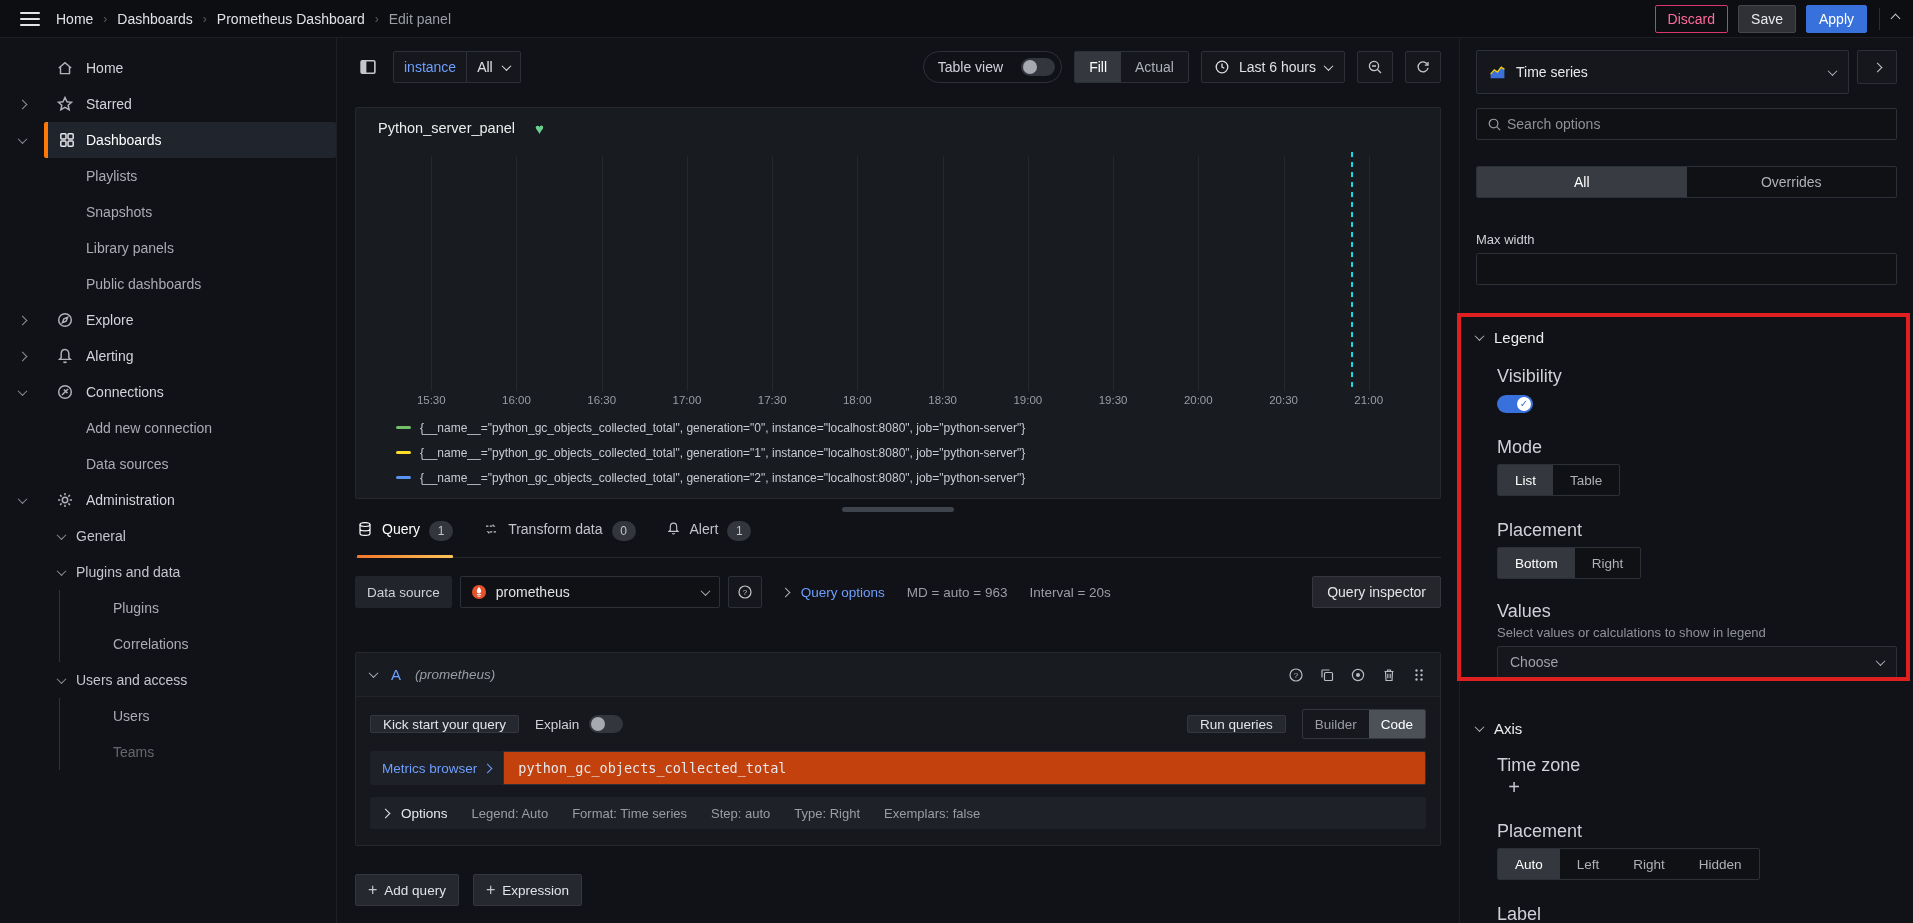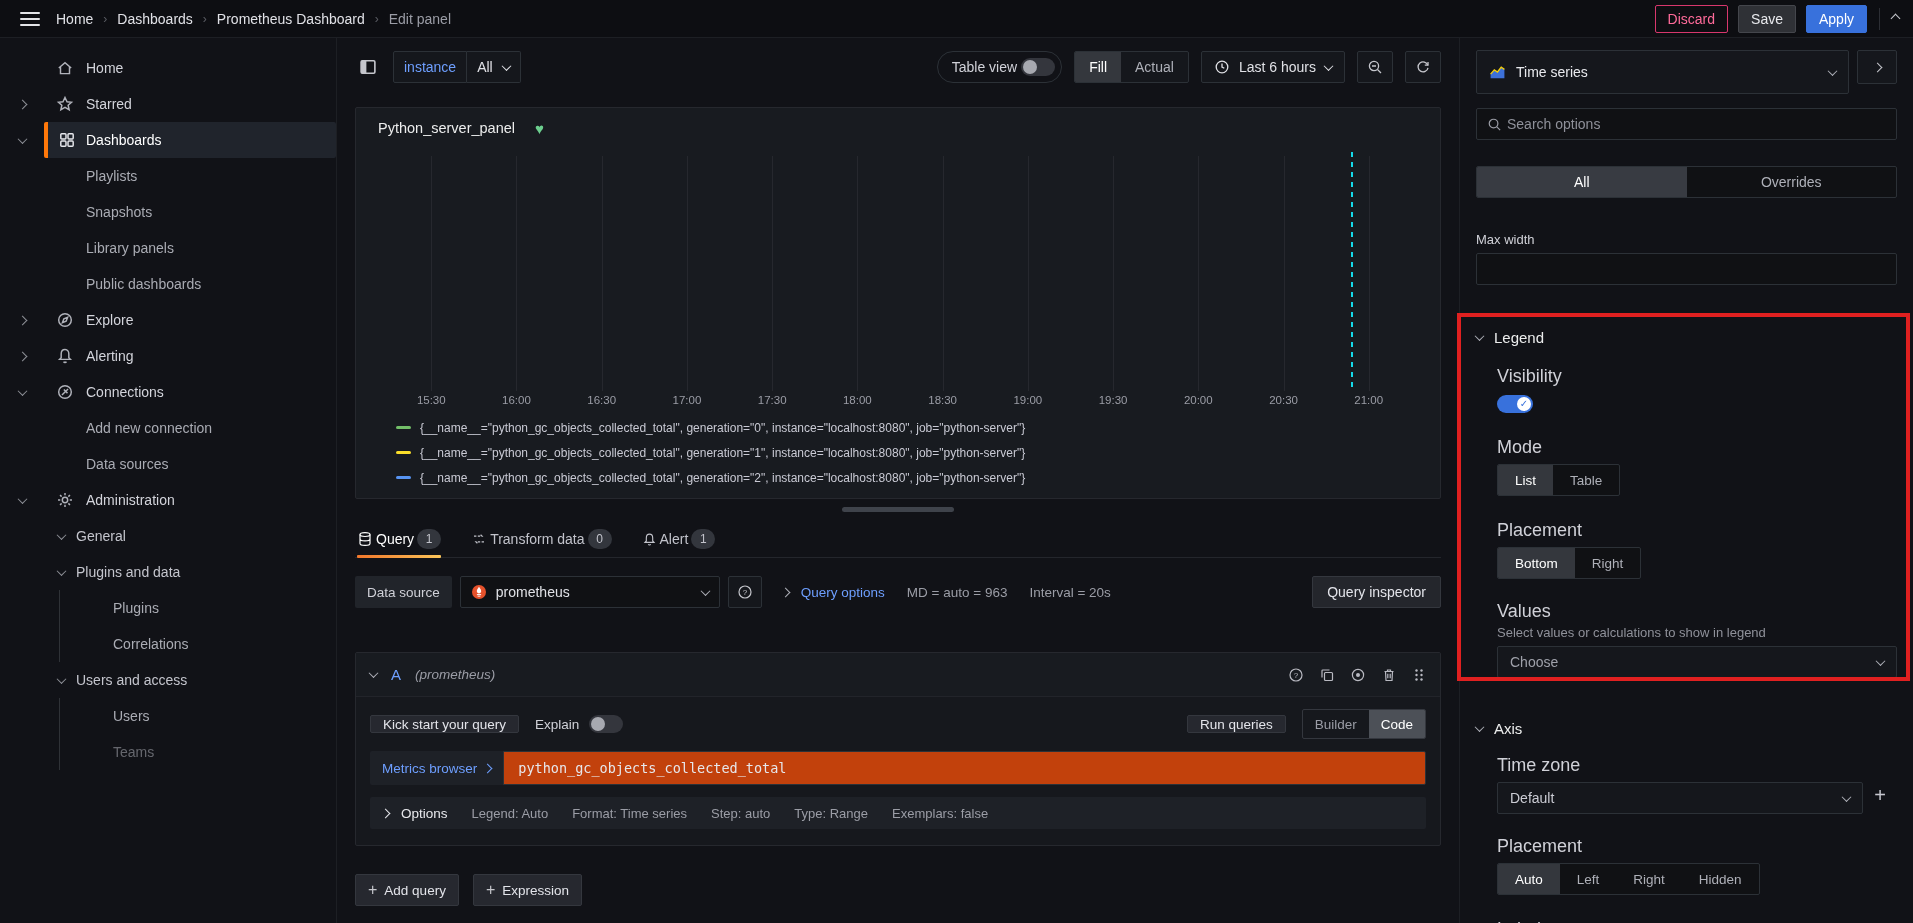--- a/index.html
+++ b/index.html
@@ -52,21 +52,21 @@
   .var-row { margin-top:13px; height:32px; display:flex; align-items:center; gap:12px; }
   .dock-btn { width:26px; height:26px; display:flex; align-items:center; justify-content:center;
     color:#c5c6cc; cursor:pointer; }
   .var-chip { display:flex; }
   .chip-label { border:1px solid #2c3137; background:#15171c; color:#6e9fff; padding:0 10px; height:32px;
     display:flex; align-items:center; font-size:14px; border-radius:2px 0 0 2px; cursor:pointer; }
   .chip-value { border:1px solid #2c3137; border-left:none; background:#15171c; color:#e0e1e6; padding:0 10px;
     height:32px; display:flex; align-items:center; gap:10px; font-size:14px; border-radius:0 2px 2px 0; cursor:pointer; }
   .var-spacer { flex:1; }
   .tv-group { border:1px solid #2c3137; border-radius:16px; height:32px; display:flex; align-items:center;
-    gap:4px; padding:0 6px 0 14px; font-size:14px; color:#d0d1d8; }
+    gap:18px; padding:0 6px 0 14px; font-size:14px; color:#d0d1d8; }
   .toggle-off { width:34px; height:18px; border-radius:9px; background:#34363d; position:relative; cursor:pointer; }
   .toggle-off::after { content:""; position:absolute; left:2px; top:2px; width:14px; height:14px;
     border-radius:50%; background:#a7a9b0; }
   .seg-group { border:1px solid #2c3137; border-radius:2px; height:32px; display:flex; overflow:hidden; background:#15171c; }
   .seg { padding:0 14px; display:flex; align-items:center; font-size:14px; color:#aeb0b8; cursor:pointer; }
   .seg.active { background:#34373d; color:#fff; }
   .time-btn { border:1px solid #2c3137; border-radius:2px; background:#15171c; height:32px; display:flex;
     align-items:center; gap:9px; padding:0 12px; font-size:14px; color:#e0e1e6; cursor:pointer; }
   .icon-btn { width:36px; height:32px; border:1px solid #2c3137; border-radius:2px; background:#15171c;
     display:flex; align-items:center; justify-content:center; color:#c5c6cc; cursor:pointer; }
@@ -84,21 +84,21 @@
   .axis-labels { position:relative; height:20px; margin:0 22px 0 26px; font-size:11.5px; color:#9b9da6; }
   .axis-labels span { position:absolute; top:3px; transform:translateX(-50%); }
   .legend { margin:4px 0 0 26px; font-size:12px; color:#c9cad4; }
   .leg-row { display:flex; align-items:center; gap:9px; height:25px; cursor:pointer; }
   .sw { width:15px; height:3px; border-radius:2px; flex:none; }
 
   .resize-handle { width:112px; height:5px; border-radius:3px; background:#3f434b; margin:8px auto 0; cursor:row-resize; }
 
   
   .tabs-row { margin-top:9px; display:flex; gap:30px; border-bottom:1px solid #24262c; height:37px; padding:0 2px; }
-  .tab { display:flex; align-items:center; gap:3px; font-size:14px; color:#c2c3cb; position:relative; cursor:pointer; }
+  .tab { display:flex; align-items:flex-start; gap:9px; font-size:14px; color:#c2c3cb; position:relative; cursor:pointer; }
   .tab.active { color:#fff; font-weight:500; }
   .tab.active::after { content:""; position:absolute; left:0; right:0; bottom:-1px; height:3px;
     background:linear-gradient(90deg,#f2772b,#fbc55a); border-radius:1px; }
   .badge { min-width:24px; height:20px; border-radius:10px; background:#33363d; color:#c2c3cb;
     display:flex; align-items:center; justify-content:center; font-size:12px; padding:0 7px; }
 
   
   .ds-row { margin-top:18px; display:flex; align-items:center; gap:8px; height:32px; }
   .ds-label { background:#21242a; border-radius:2px; height:32px; display:flex; align-items:center;
     padding:0 12px; font-size:13.5px; color:#d0d1d8; }
@@ -558,21 +558,21 @@
           <div class="code-input">python_gc_objects_collected_total</div>
         </div>
         <div class="options-bar">
           <span class="ob-title">
             <span class="chev right"></span>
             <span>Options</span>
           </span>
           <span>Legend: Auto</span>
           <span>Format: Time series</span>
           <span>Step: auto</span>
-          <span>Type: Range</span>
+          <span>Type: Right</span>
           <span>Exemplars: false</span>
         </div>
       </div>
     </div>
 
     <div class="add-row">
       <div class="btn-sec">
         <span class="plus-glyph">+</span>
         <span>Add query</span>
       </div>
@@ -650,24 +650,20 @@
       </div>
     </div>
 
     <div class="section-hd" style="margin-top:42px">
       <span class="chev down"></span>
       <span>Axis</span>
     </div>
     <div style="padding-left:21px">
       <div class="f-label" style="margin-top:18px">Time zone</div>
       <div class="tz-row">
-        <div class="select value">
-          <span>Default</span>
-          <span class="chev down"></span>
-        </div>
         <div class="plus-btn">+</div>
       </div>
 
       <div class="f-label" style="margin-top:22px">Placement</div>
       <div class="rg">
         <span class="rg-opt active">Auto</span>
         <span class="rg-opt">Left</span>
         <span class="rg-opt">Right</span>
         <span class="rg-opt">Hidden</span>
       </div>

